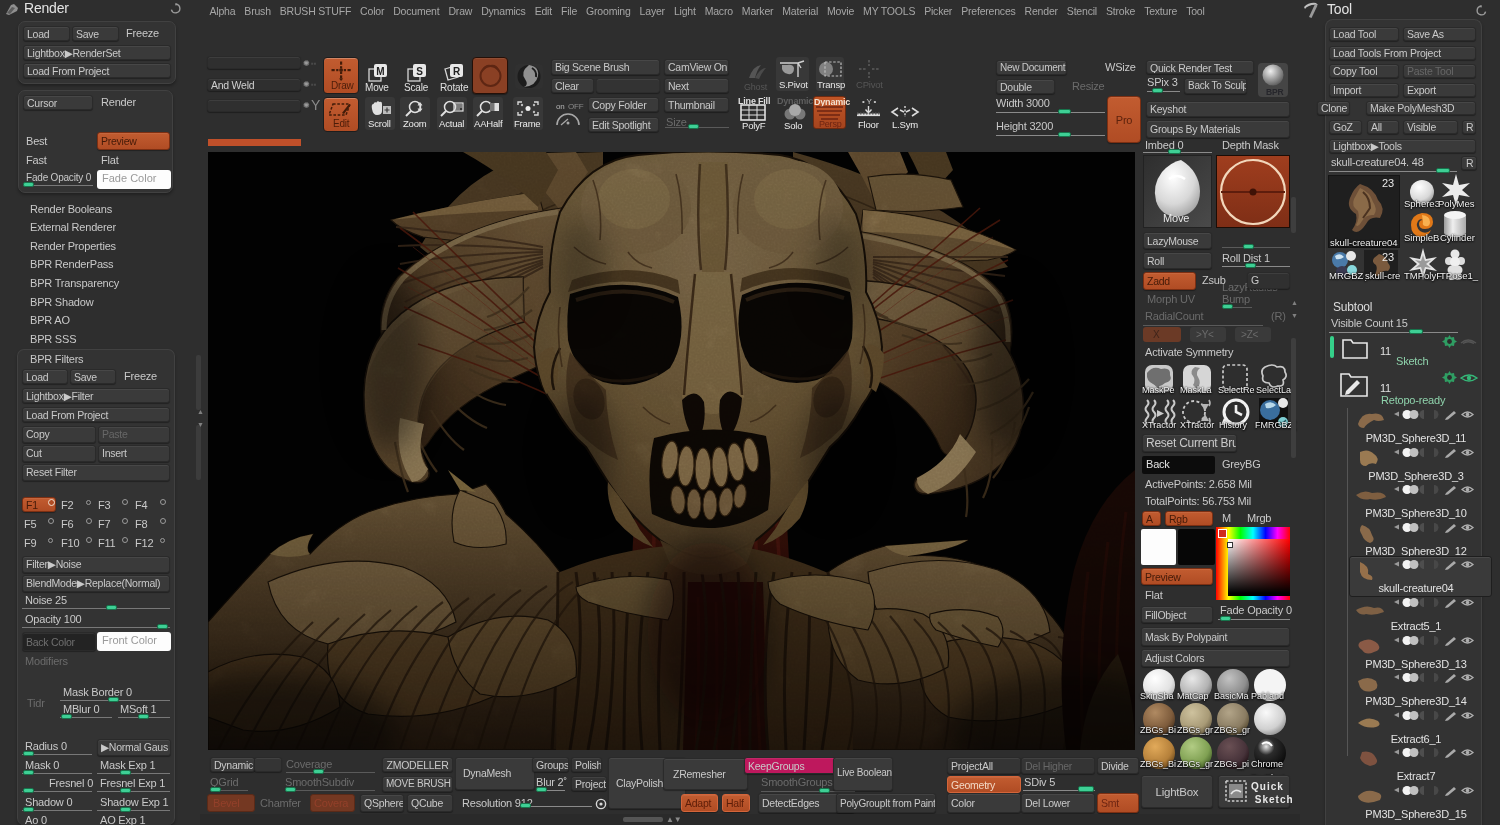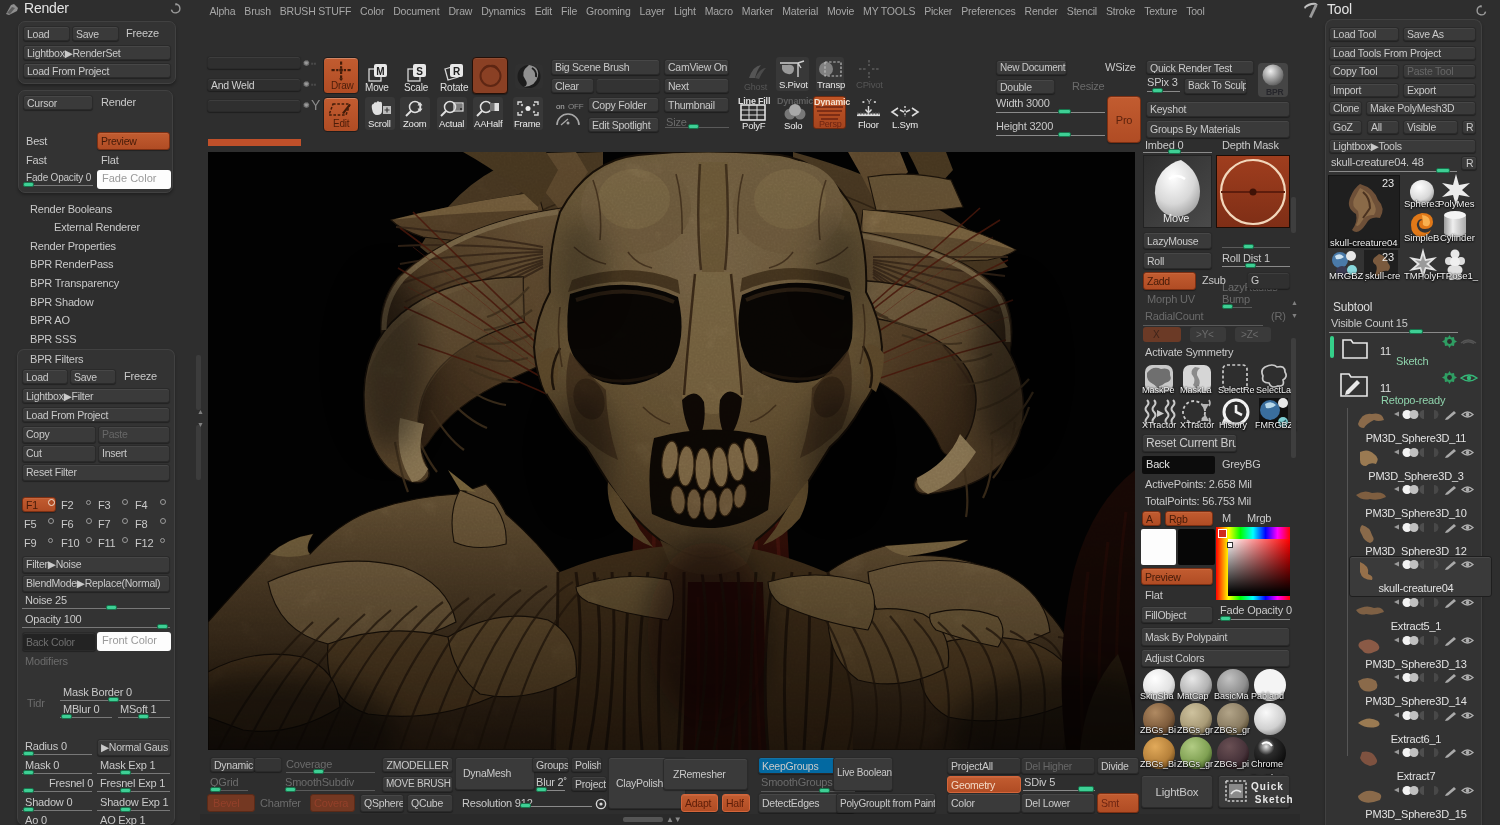--- a/index.html
+++ b/index.html
@@ -54,21 +54,21 @@
  <div class="txt" style="left:26px;top:135px;">Best</div>
  <div class="btn org" style="left:97px;top:132px;width:73px;height:18px;line-height:17px;">Preview</div>
  <div class="txt" style="left:26px;top:154px;">Fast</div>
  <div class="txt" style="left:101px;top:154px;">Flat</div>
  <div class="txt" style="left:26px;top:171px;font-size:10px;">Fade Opacity 0</div>
  <div class="tr" style="left:23px;top:185px;width:70px;"></div>
  <div class="pill" style="left:23px;top:182px;"></div>
  <div class="wht" style="left:97px;top:170px;width:74px;height:19px;">Fade Color</div>
 
  <div class="txt" style="left:30px;top:203px;">Render Booleans</div>
- <div class="txt" style="left:30px;top:221px;margin-left:24px;">External Renderer</div>
+ <div class="txt" style="left:30px;top:221px;">External Renderer</div>
  <div class="txt" style="left:30px;top:240px;">Render Properties</div>
  <div class="txt" style="left:30px;top:258px;">BPR RenderPass</div>
  <div class="txt" style="left:30px;top:277px;">BPR Transparency</div>
  <div class="txt" style="left:30px;top:296px;">BPR Shadow</div>
  <div class="txt" style="left:30px;top:314px;">BPR AO</div>
  <div class="txt" style="left:30px;top:333px;">BPR SSS</div>
 
  <div class="grp" style="left:17px;top:349px;width:158px;height:476px;border-bottom:none;"></div>
  <div class="txt" style="left:30px;top:353px;">BPR Filters</div>
  <div class="btn" style="left:22px;top:369px;width:46px;">Load</div>
@@ -915,21 +915,21 @@
         <path d="M5.5 0 L3 1.3 L5.5 2.8 Z" fill="#9a9a9a"></path>
       </svg>
  <div class="grp" style="left:35px;top:19px;width:157px;height:806px;border-bottom:none;border-radius:8px 8px 0 0;"></div>
  <div class="btn" style="left:39px;top:27px;width:70px;height:14px;line-height:13px;">Load Tool</div>
  <div class="btn" style="left:113px;top:27px;width:73px;height:14px;line-height:13px;">Save As</div>
  <div class="btn" style="left:39px;top:46px;width:147px;height:14px;line-height:13px;">Load Tools From Project</div>
  <div class="btn" style="left:39px;top:64px;width:70px;height:14px;line-height:13px;">Copy Tool</div>
  <div class="btn dis" style="left:113px;top:64px;width:73px;height:14px;line-height:13px;">Paste Tool</div>
  <div class="btn" style="left:39px;top:83px;width:70px;height:14px;line-height:13px;">Import</div>
  <div class="btn" style="left:113px;top:83px;width:73px;height:14px;line-height:13px;">Export</div>
- <div class="btn" style="left:39px;top:101px;width:33px;height:14px;line-height:13px;">Clone</div>
+ <div class="btn" style="left:27px;top:101px;width:33px;height:14px;line-height:13px;">Clone</div>
  <div class="btn" style="left:76px;top:101px;width:110px;height:14px;line-height:13px;">Make PolyMesh3D</div>
  <div class="btn" style="left:39px;top:120px;width:33px;height:14px;line-height:13px;">GoZ</div>
  <div class="btn" style="left:77px;top:120px;width:32px;height:14px;line-height:13px;">All</div>
  <div class="btn" style="left:113px;top:120px;width:55px;height:14px;line-height:13px;">Visible</div>
  <div class="btn" style="left:172px;top:120px;width:14px;height:14px;line-height:13px;padding:0 3px;">R</div>
  <div class="btn" style="left:39px;top:139px;width:147px;height:14px;line-height:13px;">Lightbox▶Tools</div>
  <div class="txt" style="left:41px;top:156px;">skull-creature04. 48</div>
  <div class="tr" style="left:39px;top:171px;width:128px;background:#8a8a8a;"></div>
  <div class="pill" style="left:146px;top:168px;width:14px;"></div>
  <div class="btn" style="left:171px;top:156px;width:16px;height:14px;line-height:13px;padding:0 4px;">R</div>
@@ -1165,21 +1165,21 @@
  <div class="txt" style="left:262px;top:47px;font-size:11px;">Resolution 912</div>
  <div class="tr" style="left:327px;top:56px;width:65px;background:#8a8a8a;"></div>
       <div class="pill" style="left:320px;top:53px;"></div>
  <svg class="ic" style="left:395px;top:48px;" width="12" height="12" viewBox="0 0 12 12">
         <circle cx="6" cy="6" r="4.6" fill="none" stroke="#d8d8d8" stroke-width="1.4"></circle>
         <circle cx="6" cy="6" r="1.6" fill="#d8d8d8"></circle>
       </svg>
  <div class="btn" style="left:463px;top:8px;width:85px;height:32px;line-height:30px;padding:0 9px;">ZRemesher</div>
  <div class="btn org" style="left:481px;top:44px;width:37px;height:18px;line-height:17px;border:1px solid #d4653a;color:#5c1d08;">Adapt</div>
  <div class="btn org" style="left:522px;top:44px;width:28px;height:18px;line-height:17px;border:1px solid #d4653a;color:#5c1d08;">Half</div>
- <div class="btn" style="left:558px;top:7px;width:97px;height:17px;line-height:16px;background:#0369a1;">KeepGroups</div>
+ <div class="btn" style="left:544px;top:7px;width:97px;height:17px;line-height:16px;background:#be185d;">KeepGroups</div>
  <div class="txt dis" style="left:561px;top:26px;">SmoothGroups</div>
  <div class="tr" style="left:561px;top:41px;width:94px;background:#5a5a5a;"></div>
       <div class="pill" style="left:619px;top:38px;"></div>
  <div class="btn" style="left:633px;top:7px;width:60px;height:34px;line-height:30px;padding:0 3px;font-size:10px;">Live Boolean</div>
  <div class="btn" style="left:558px;top:43px;width:97px;height:20px;line-height:19px;">DetectEdges</div>
  <div class="btn" style="left:636px;top:43px;width:100px;height:20px;line-height:19px;background:#343434;font-size:10px;">PolyGroupIt from Paint</div>
  <div class="btn" style="left:747px;top:7px;width:74px;height:17px;line-height:16px;background:#343434;">ProjectAll</div>
  <div class="btn org" style="left:747px;top:26px;width:74px;height:17px;line-height:16px;border:1px solid #d4653a;color:#f3d9c5;">Geometry</div>
  <div class="btn" style="left:747px;top:43px;width:74px;height:20px;line-height:19px;">Color</div>
  <div class="btn dis" style="left:821px;top:7px;width:74px;height:17px;line-height:16px;background:#343434;">Del Higher</div>

